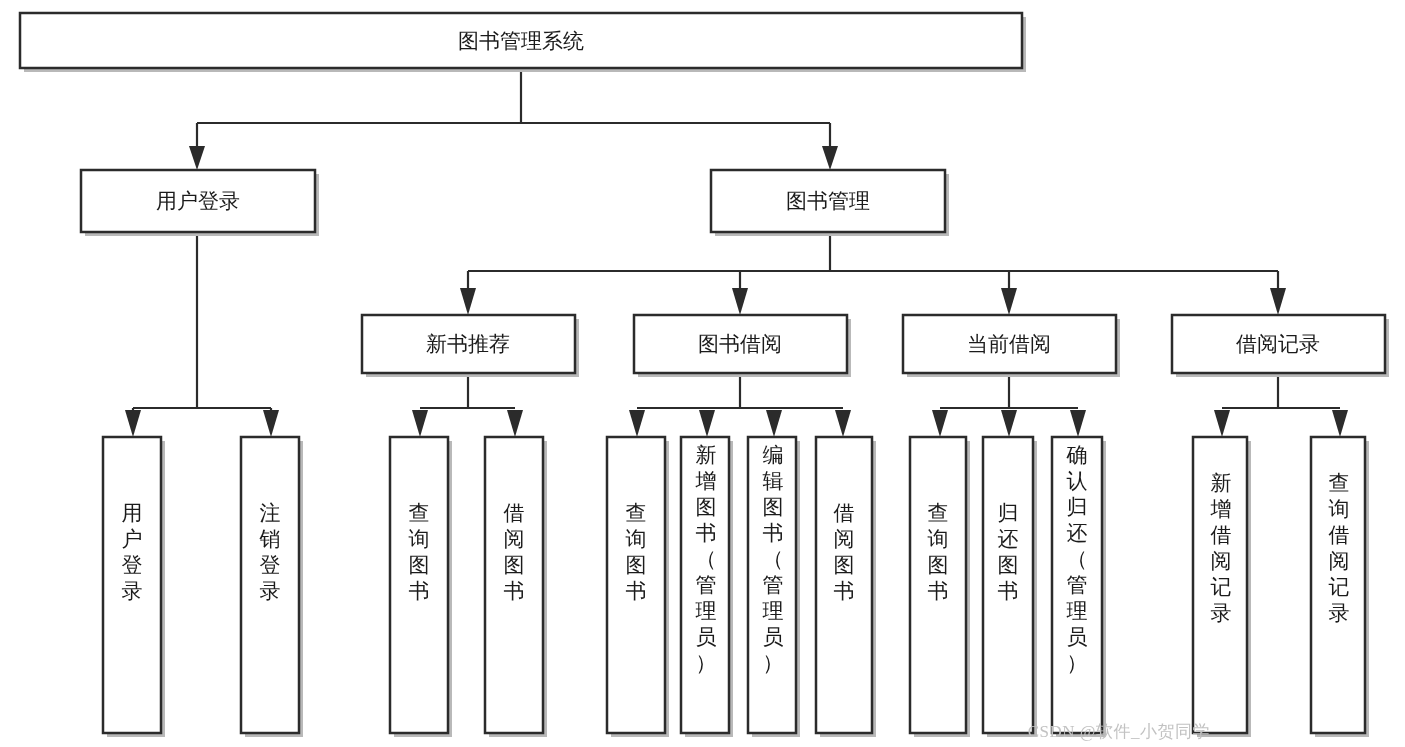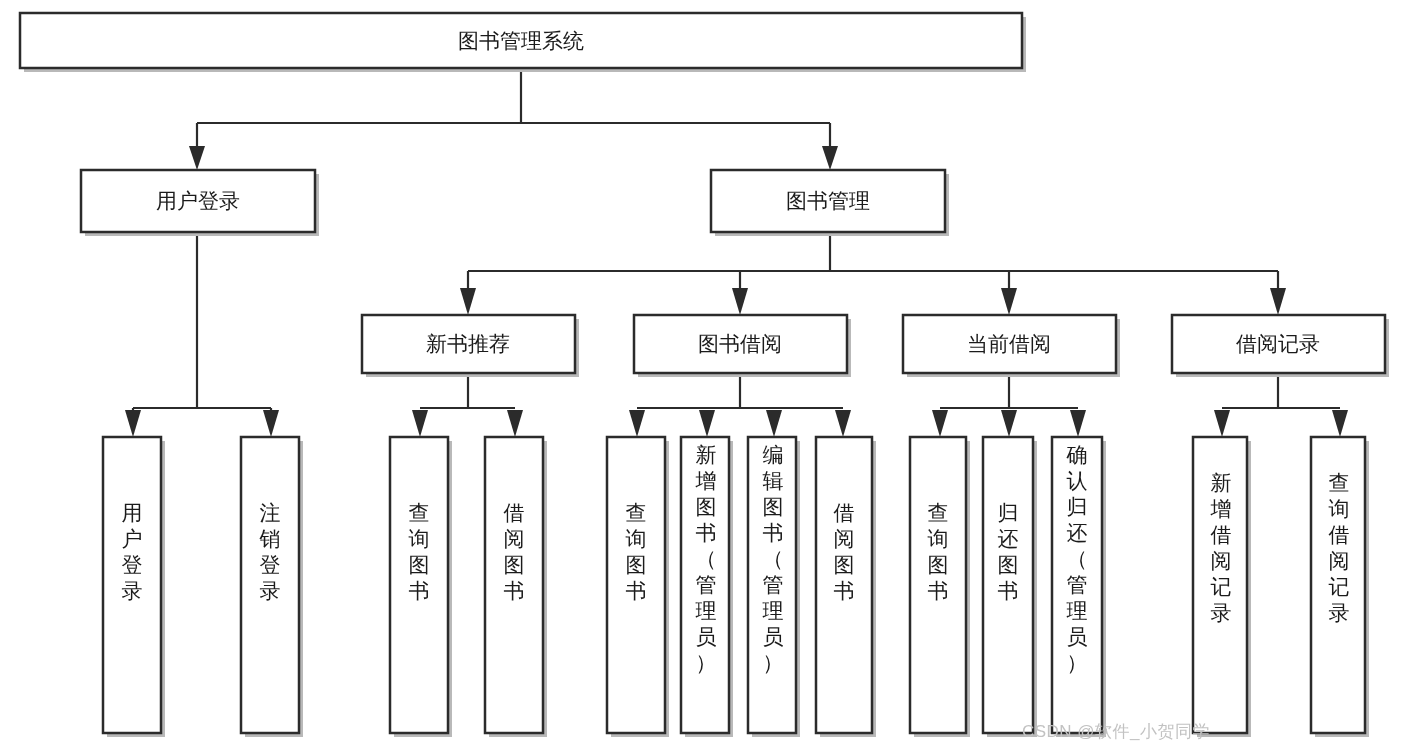--- a/index.html
+++ b/index.html
@@ -55,21 +55,21 @@
   .leaf-label {
     font-family: "Liberation Sans", "DejaVu Sans", sans-serif;
     font-size: 21px;
     fill: #1b1b1b;
     text-anchor: middle;
   }
   .watermark {
     position: absolute;
     right: 10px;
     bottom: 4px;
-    font-family: Liberation Sans, sans-serif;
+    font-family: Liberation Serif, serif;
     font-size: 17px;
     color: #c2c2c2;
     letter-spacing: 0.5px;
     white-space: nowrap;
     user-select: none;
   }
 </style>
 </head>
 <body>
 

